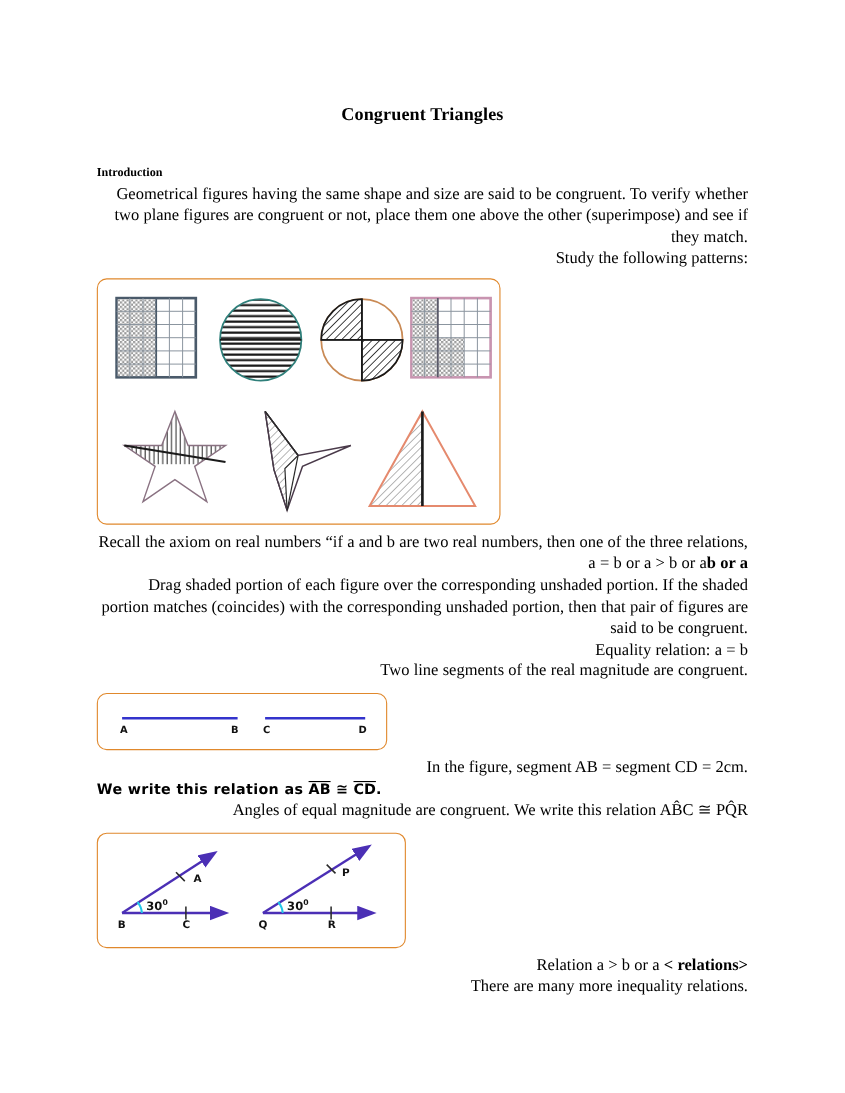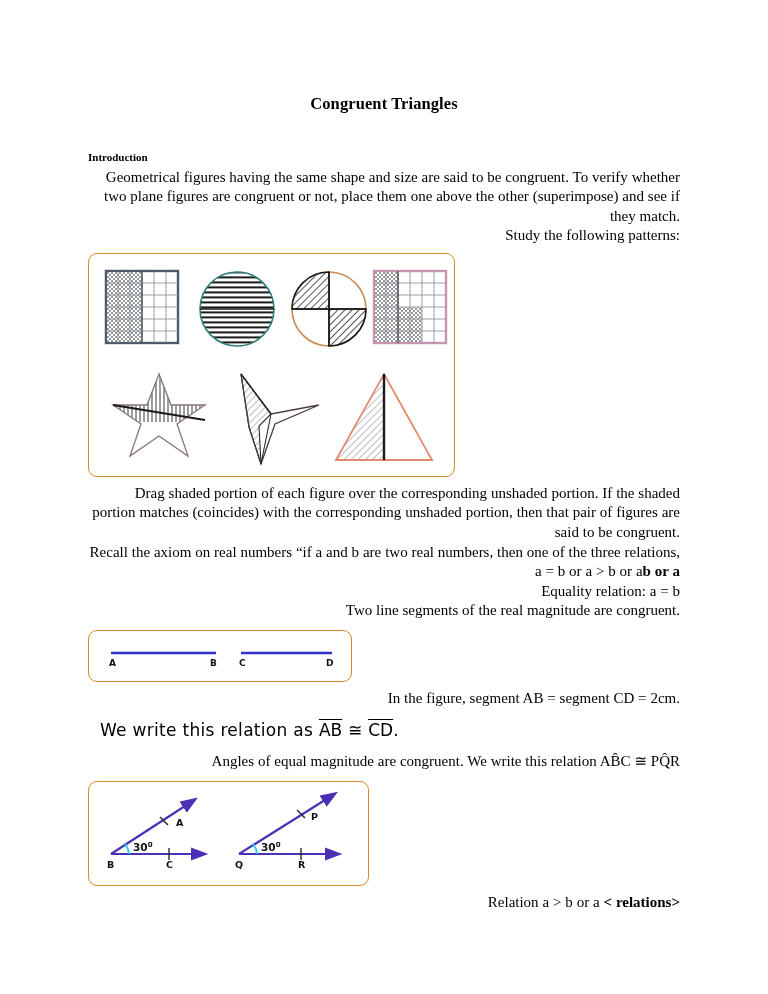--- a/index.html
+++ b/index.html
@@ -69,24 +69,25 @@
     width: 281px;
     height: 105px;
     margin-top: 9px;
     position: relative;
   }
   .fig-svg { display: block; }
 
   
   .sans-line {
     font-family: "DejaVu Sans", sans-serif;
-    font-size: 17px;
+    font-size: 13px;
     line-height: 19.6px;
-    margin: 12px;
+    margin: 0;
     letter-spacing: 0.3px;
+    font-weight: bold;
   }
   .overline {
     text-decoration: overline;
     letter-spacing: 0px;
   }
   .space-after-fig { height: 7px; }
 </style>
 </head>
 <body>
 
@@ -202,23 +203,23 @@
 
       <g transform="translate(243,118)">
         <path d="M52,2 L52,88 L4,88 Z" fill="url(#diaghatchlight)"></path>
         <polygon points="52,2 100,88 4,88" fill="none" stroke="#e58a6e" stroke-width="1.8"></polygon>
         <line x1="52" y1="2" x2="52" y2="88" stroke="#1a1a1a" stroke-width="2.4"></line>
       </g>
     </svg>
   </div>
   <div class="space-after-fig"></div>
 
+  <p class="body-text"><span>Recall the axiom on real numbers “if a and b are two real numbers, then one of the three relations, a = b or a &gt; b or a</span><b class="inline-bold">b or a</b></p>
+
   <p class="body-text">Drag shaded portion of each figure over the corresponding unshaded portion. If the shaded portion matches (coincides) with the corresponding unshaded portion, then that pair of figures are said to be congruent.</p>
-
-  <p class="body-text"><span>Recall the axiom on real numbers “if a and b are two real numbers, then one of the three relations, a = b or a &gt; b or a</span><b class="inline-bold">b or a</b></p>
 
   <p class="body-text">Equality relation: a = b</p>
 
   <p class="body-text">Two line segments of the real magnitude are congruent.</p>
 
   <div class="figure-panel panel-segments">
     <svg class="fig-svg" width="261" height="49" viewBox="0 0 261 49" xmlns="http://www.w3.org/2000/svg">
       <line x1="22" y1="22" x2="127" y2="22" stroke="#3333cc" stroke-width="2.4"></line>
       <line x1="152" y1="22" x2="243" y2="22" stroke="#3333cc" stroke-width="2.4"></line>
       <text x="20" y="35" font-family="DejaVu Sans, sans-serif" font-size="9" font-weight="bold" fill="#111111">A</text>
@@ -266,14 +267,15 @@
         <text x="209" y="86" font-family="DejaVu Sans, sans-serif" font-size="9.5" font-weight="bold" fill="#111111">R</text>
         <text x="222" y="38" font-family="DejaVu Sans, sans-serif" font-size="9.5" font-weight="bold" fill="#111111">P</text>
       </g>
     </svg>
   </div>
   <div class="space-after-fig"></div>
 
   <p class="body-text"><span>Relation a &gt; b or a </span><b class="inline-bold">&lt; relations&gt;</b></p>
 
 
+  <p class="body-text">There are many more inequality relations.</p>
 
 </div>
 
 </body></html>

